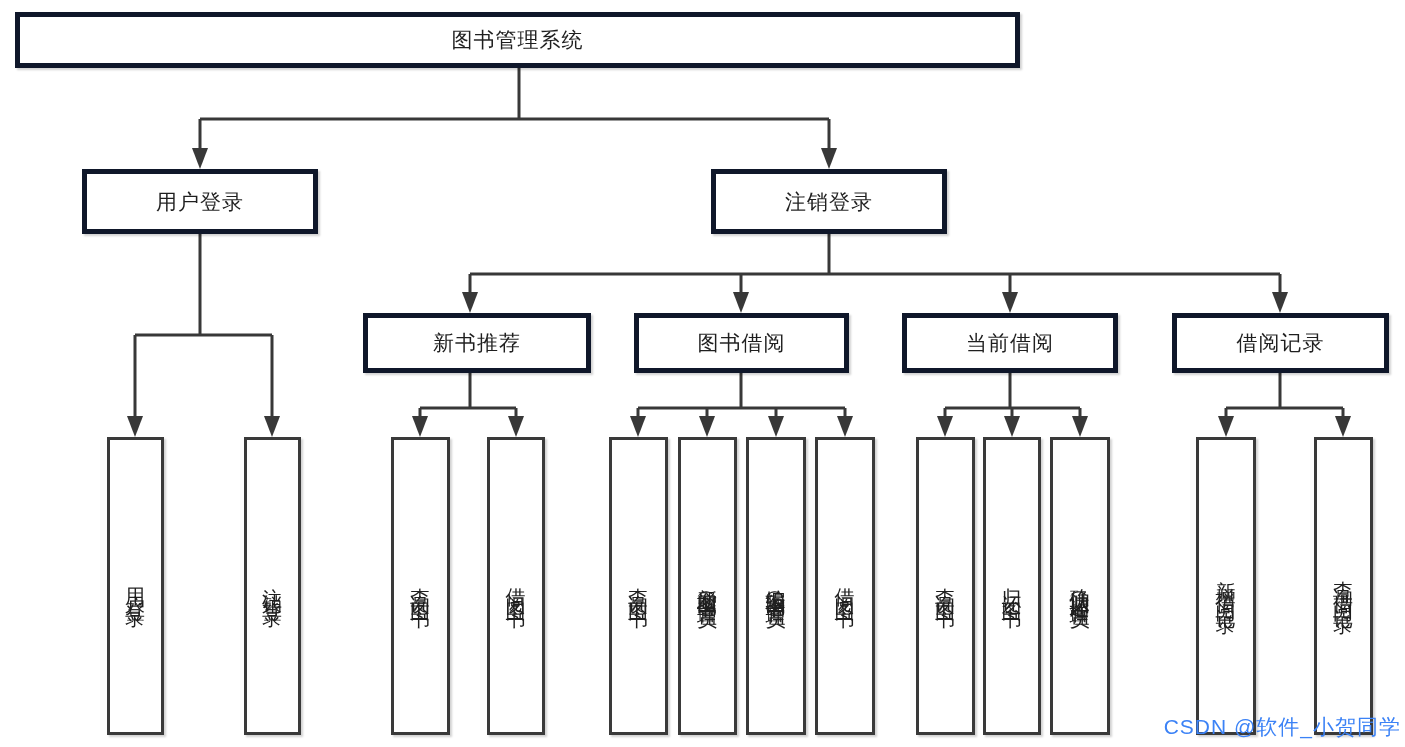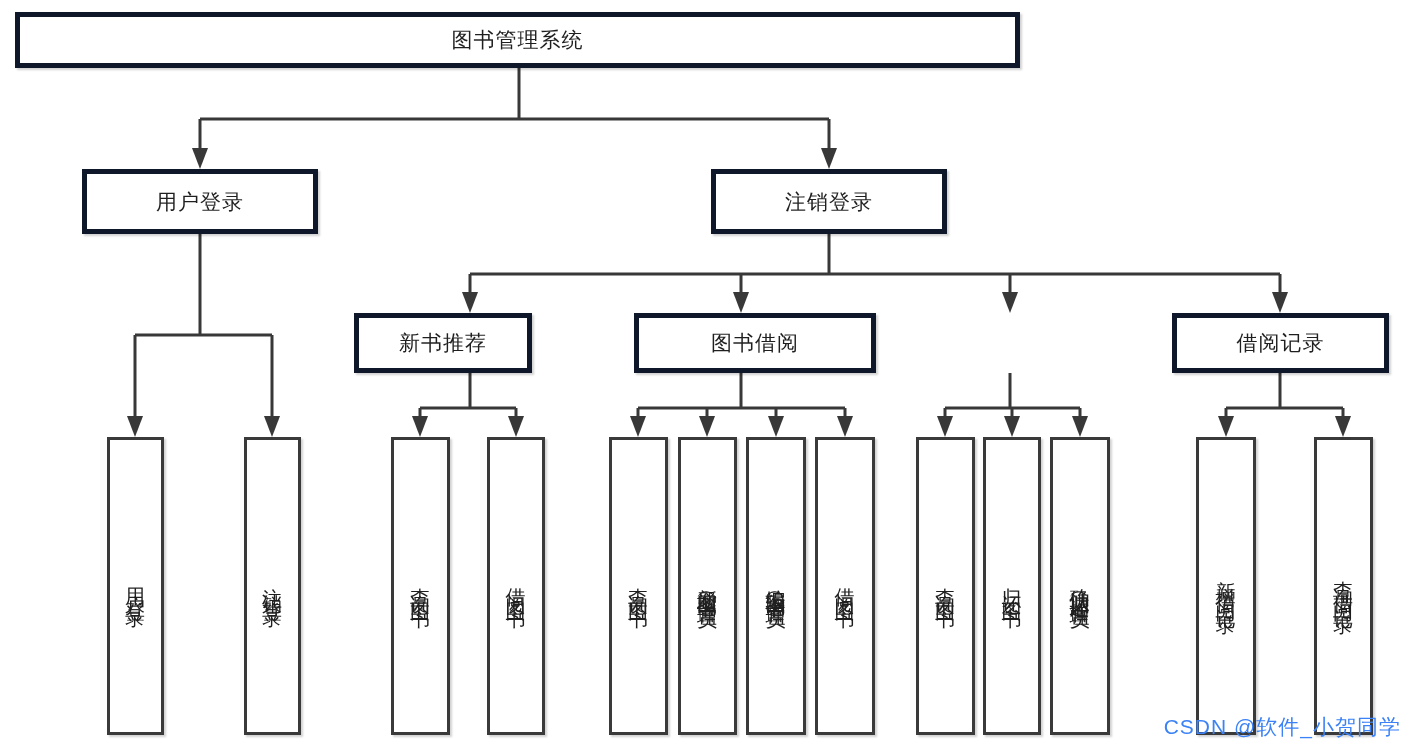--- a/index.html
+++ b/index.html
@@ -21,22 +21,22 @@
   .vtext{
     writing-mode:vertical-rl;text-orientation:mixed;
     font-size:20px;letter-spacing:7px;line-height:1;color:#1f1f1f;
   }
   
   .n-root{left:15px;top:12px;width:1005px;height:56px;}
   
   .n-userlogin{left:82px;top:169px;width:236px;height:65px;}
   .n-bookmgmt{left:711px;top:169px;width:236px;height:65px;}
   
-  .n-newbook{left:354px;top:313px;width:178px;height:60px;}
-  .n-borrowing{left:634px;top:313px;width:242px;height:60px;}
+  .n-newbook{left:363px;top:313px;width:228px;height:60px;}
+  .n-borrowing{left:634px;top:313px;width:215px;height:60px;}
   .n-current{left:902px;top:313px;width:216px;height:60px;}
   .n-records{left:1172px;top:313px;width:217px;height:60px;text-align:right;}
   
   .leaf{top:437px;height:298px;}
   .l1{left:107px;width:57px;}
   .l2{left:244px;width:57px;}
   .l3{left:391px;width:59px;}
   .l4{left:487px;width:58px;}
   .l5{left:609px;width:59px;}
   .l6{left:678px;width:59px;}
@@ -107,20 +107,23 @@
   <div class="box n-bookmgmt">
     <span>注销登录</span>
   </div>
 
   <div class="box n-newbook">
     <span>新书推荐</span>
   </div>
   <div class="box n-borrowing">
     <span>图书借阅</span>
   </div>
+  <div class="box n-current">
+    <span>当前借阅</span>
+  </div>
   <div class="box n-records">
     <span>借阅记录</span>
   </div>
 
   <div class="vbox leaf l1">
     <span class="vtext">用户登录</span>
   </div>
   <div class="vbox leaf l2">
     <span class="vtext">注销登录</span>
   </div>

